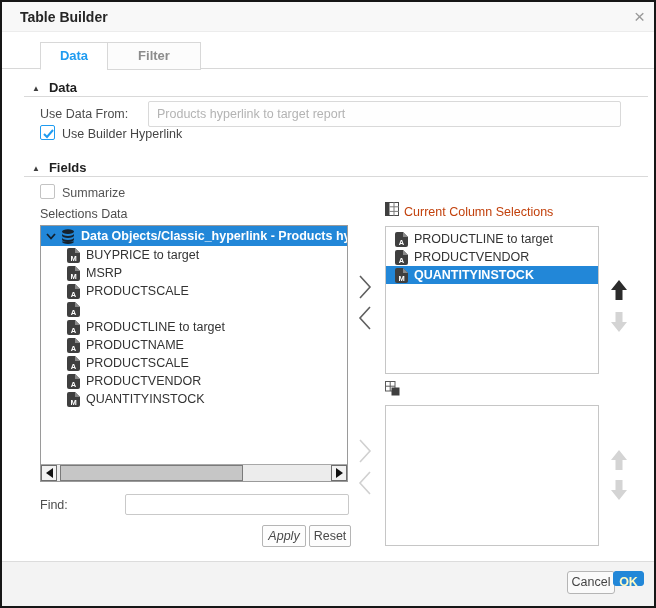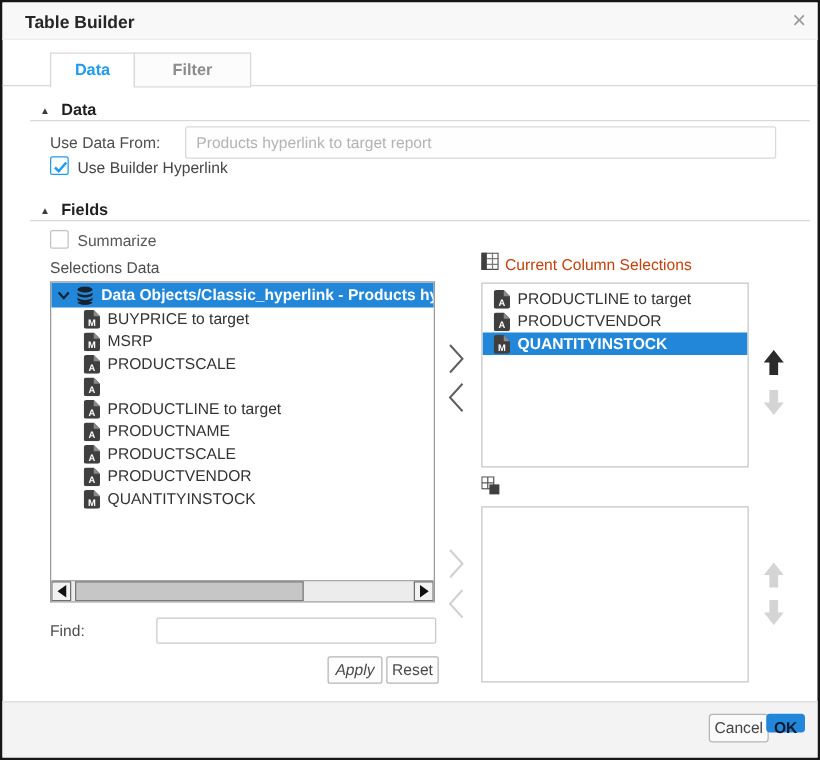--- a/index.html
+++ b/index.html
@@ -145,21 +145,21 @@
     background:#f3f3f3; border-top:1px solid #dcdcdc;
   }
   .btn-cancel {
     position:absolute; left:550px; top:569px; width:48px; height:23px;
     background:#fafafa; border:1px solid #b5b5b5; border-radius:3px;
     font-size:12.5px; color:#454545; text-align:center; line-height:21px; cursor:pointer;margin-left:15px;
   }
   .btn-ok {
     position:absolute; left:611px; top:569px; width:31px; height:15px;
     background:#2287d8; border:1px solid #2287d8; border-radius:3px;
-    font-size:12.5px; font-weight:bold; color:#0f172a; text-align:center; line-height:21px;
+    font-size:12.5px; font-weight:bold; color:#fef9c3; text-align:center; line-height:21px;
     cursor:pointer;
   }
 </style>
 </head>
 <body>
 
 <div class="dialog">
 
   <div class="titlebar">
     <span class="title">Table Builder</span>

